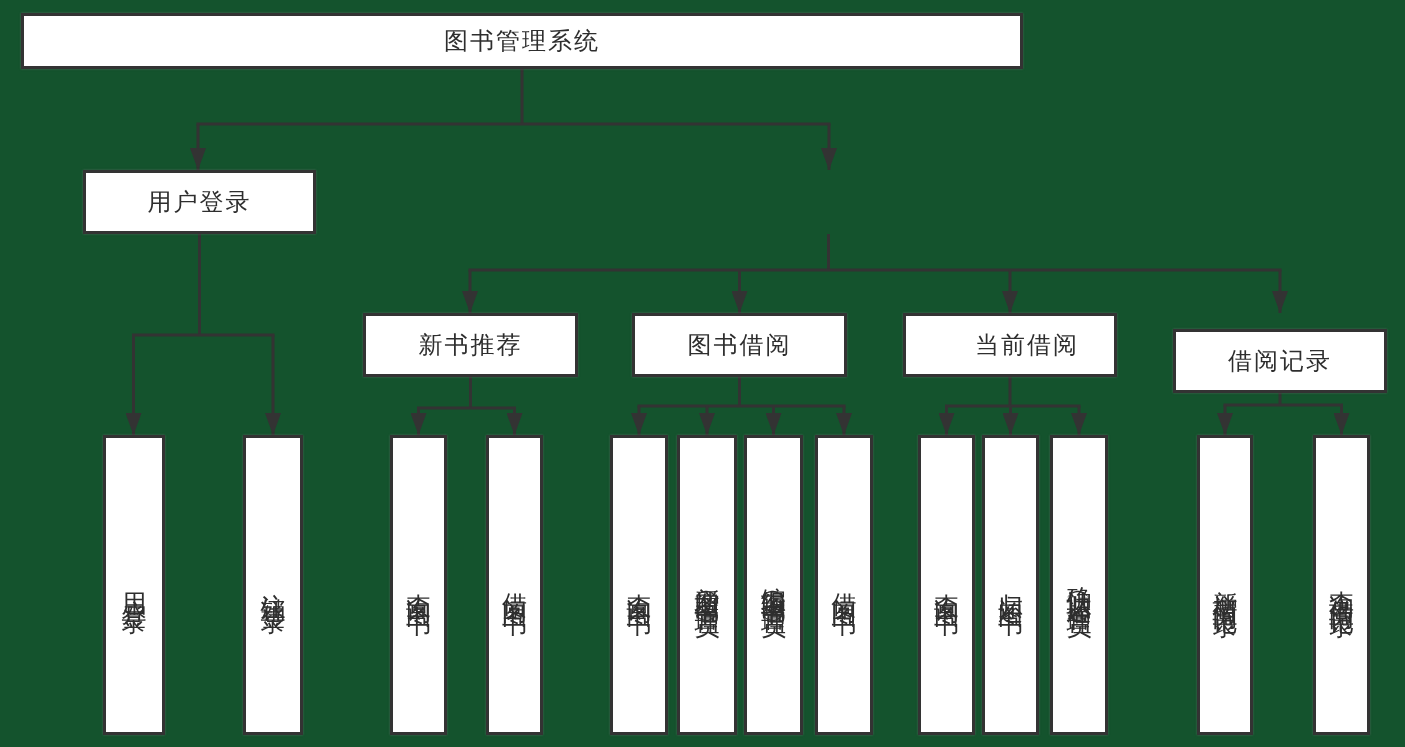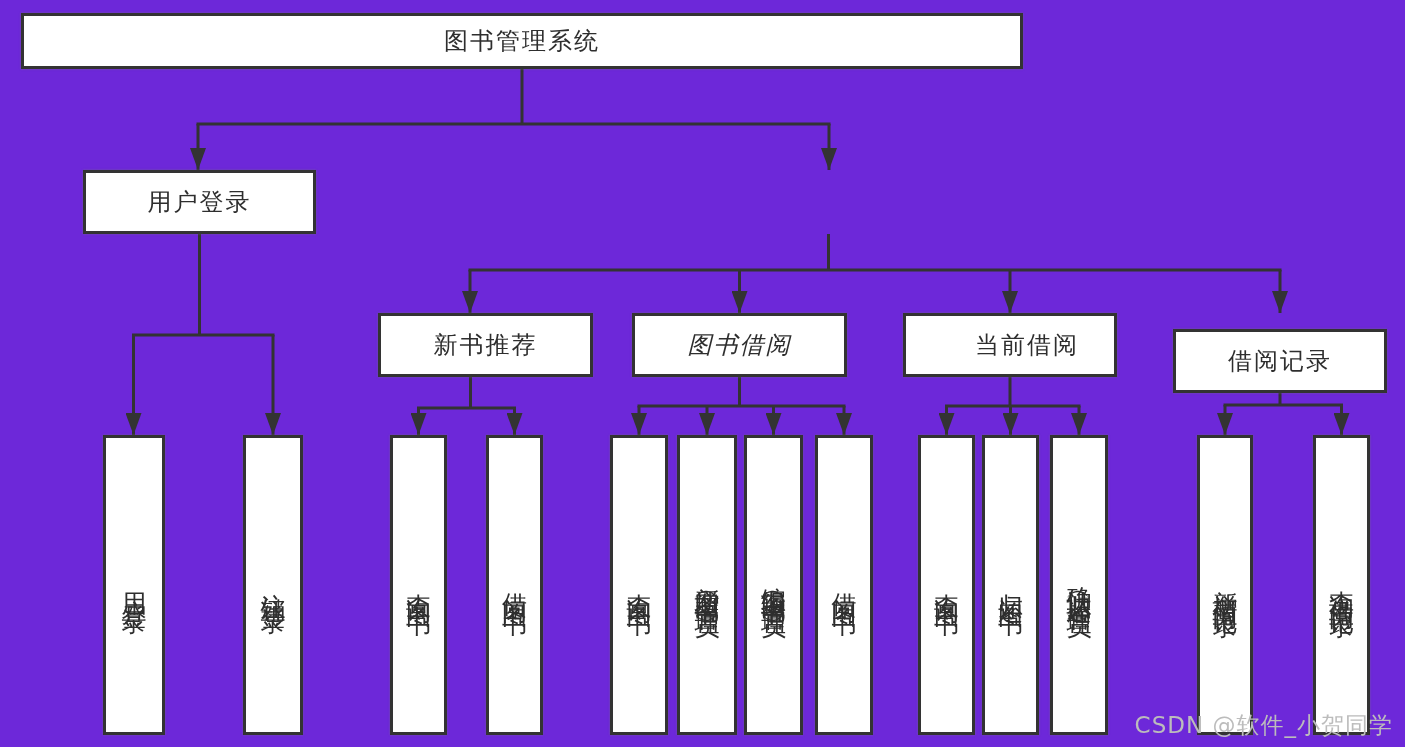--- a/index.html
+++ b/index.html
@@ -1,20 +1,20 @@
 <!DOCTYPE html>
 <html><head>
 <meta charset="utf-8">
 <style>
   html, body { margin: 0; padding: 0; background: #ffffff; }
   #canvas {
     position: relative;
     width: 1405px;
     height: 747px;
-    background: #6d28d9;
+    background: #14532d;
     overflow: hidden;
     font-family: "DejaVu Sans", "Liberation Sans", sans-serif;
   }
   #wires {
     position: absolute;
     left: 0; top: 0;
     width: 1405px; height: 747px;
     z-index: 0;
   }
   .node {
@@ -117,22 +117,22 @@
         <line x1="1225" y1="405" x2="1225" y2="435" marker-end="url(#arrow)"></line>
         <line x1="1341.5" y1="405" x2="1341.5" y2="435" marker-end="url(#arrow)"></line>
       </g>
     </g>
   </svg>
 
   <div class="node h-node" style="left:21px; top:13px; width:1002px; height:56px;">图书管理系统</div>
 
   <div class="node h-node" style="left:83px; top:170px; width:233px; height:64px;">用户登录</div>
 
-  <div class="node h-node" style="left:363px; top:313px; width:215px; height:64px;margin-left:15px;">新书推荐</div>
-  <div class="node h-node" style="left:632px; top:313px; width:215px; height:64px;font-style:italic;">图书借阅</div>
+  <div class="node h-node" style="left:363px; top:313px; width:215px; height:64px;">新书推荐</div>
+  <div class="node h-node" style="left:632px; top:313px; width:215px; height:64px;">图书借阅</div>
   <div class="node h-node" style="left:903px; top:313px; width:214px; height:64px;padding-left:34px;">当前借阅</div>
   <div class="node h-node" style="left:1173px; top:313px; width:214px; height:64px;margin-top:16px;">借阅记录</div>
 
   <div class="node v-node v-short" style="left:103px; top:435px; width:62px; height:300px;">
     <span class="vtext">用户登录</span>
   </div>
   <div class="node v-node v-short" style="left:243px; top:435px; width:60px; height:300px;">
     <span class="vtext">注销登录</span>
   </div>
 
@@ -166,15 +166,14 @@
     <span class="vtext">确认归还（管理员）</span>
   </div>
 
   <div class="node v-node v-mid" style="left:1197px; top:435px; width:56px; height:300px;">
     <span class="vtext">新增借阅记录</span>
   </div>
   <div class="node v-node v-mid" style="left:1313px; top:435px; width:57px; height:300px;">
     <span class="vtext">查询借阅记录</span>
   </div>
 
-  <div id="watermark" style="color: rgb(188, 188, 188);">CSDN @软件_小贺同学</div>
 
 </div>
 
 </body></html>

